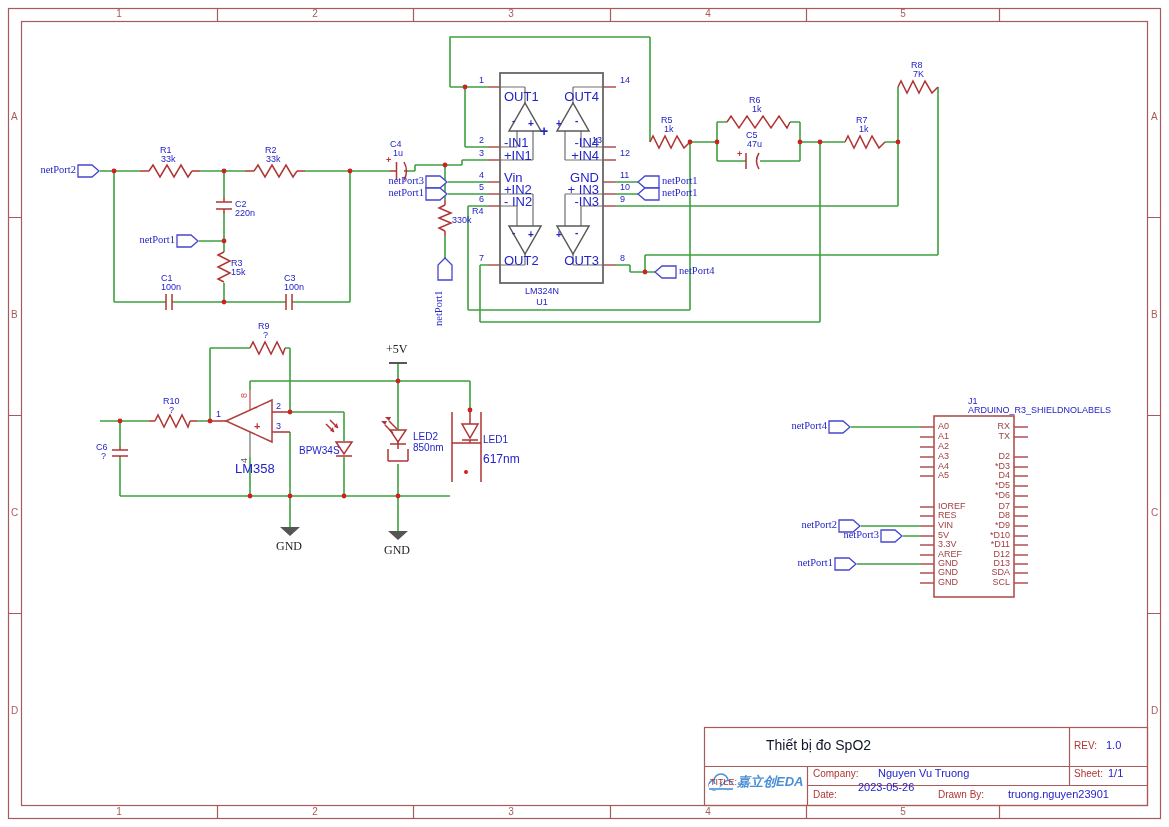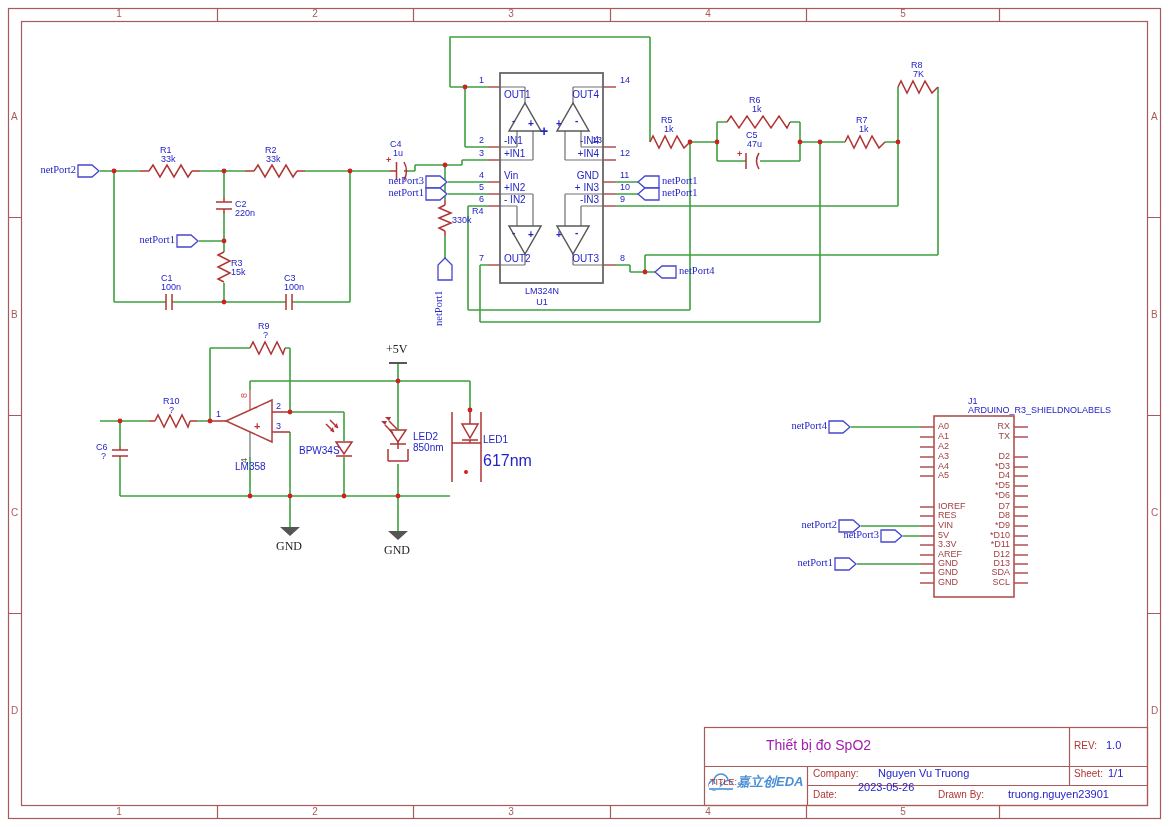--- a/index.html
+++ b/index.html
@@ -1,36 +1,36 @@
 <!DOCTYPE html>
 <html><head>
 <meta charset="utf-8">
 <style>
   html,body{margin:0;padding:0;background:#fff;}
   #sheet{position:relative;width:1169px;height:827px;background:#ffffff;overflow:hidden;
          font-family:"Liberation Sans",sans-serif;}
   #gfx{position:absolute;left:0;top:0;}
   .t{position:absolute;white-space:pre;line-height:1;}
   .comp{color:#2323c8;font-size:9px;}
-  .pinname{color:#2323c8;font-size:10px;}
+  .pinname{color:#2323c8;font-size:13px;}
   .pinnum{color:#2323c8;font-size:9px;}
   .jpin{color:#a04040;font-size:9px;}
   .port{color:#2323c8;font-size:10.5px;font-family:"Liberation Serif",serif;}
   .pwr{color:#222;font-size:12px;font-family:"Liberation Serif",serif;}
   .frame-label{color:#a85a5a;font-size:10px;}
   .tb-label{color:#b03434;font-size:10px;}
   .tb-small{color:#b03434;font-size:9px;}
   .tb-val{color:#2323c8;font-size:11px;}
   .sign{color:#2323c8;font-size:10px;font-weight:bold;}
   .rsign{color:#c03030;font-size:11px;font-weight:bold;}
   .ctr{text-align:center;}
   .rgt{text-align:right;}
   .rot{transform:rotate(-90deg);transform-origin:0 0;}
   .logo-text{color:#4a8fd6;font-size:13px;font-weight:bold;font-style:italic;}
-  .title-main{color:#a21caf;font-size:14px;}
+  .title-main{color:#0f172a;font-size:14px;}
 </style>
 </head>
 <body>
 
 <div id="sheet">
 
 <svg id="gfx" width="1169" height="827" viewBox="0 0 1169 827">
 
   <g stroke="#a85a5a" stroke-width="1.2" fill="none">
     <rect x="8.5" y="8.5" width="1152" height="810"></rect>
@@ -322,21 +322,21 @@
 <span class="t pinnum" style="left:276px;top:422px;">3</span>
 <span class="t rot" style="left:240px;top:398px;color:#d05050;font-size:9px;">8</span>
 <span class="t rot" style="left:240px;top:463px;color:#555;font-size:9px;">4</span>
 <span class="t rsign" style="left:254px;top:401px;">-</span>
 <span class="t rsign" style="left:254px;top:421px;">+</span>
 
 <span class="t comp" style="left:299px;top:446px;font-size:10px;">BPW34S</span>
 <span class="t comp" style="left:413px;top:432px;font-size:10px;">LED2</span>
 <span class="t comp" style="left:413px;top:443px;font-size:10px;">850nm</span>
 <span class="t comp" style="left:483px;top:435px;font-size:10px;">LED1</span>
-<span class="t comp" style="left:483px;top:453px;font-size:16px;">617nm</span>
+<span class="t comp" style="left:483px;top:453px;font-size:12px;">617nm</span>
 <span class="t pwr" style="left:386px;top:343px;">+5V</span>
 <span class="t pwr" style="left:276px;top:540px;">GND</span>
 <span class="t pwr" style="left:384px;top:544px;">GND</span>
 
 <span class="t port rgt" style="left:30px;top:165px;width:46px;">netPort2</span>
 <span class="t port rgt" style="left:129px;top:235px;width:46px;">netPort1</span>
 <span class="t port rgt" style="left:378px;top:176px;width:46px;">netPort3</span>
 <span class="t port rgt" style="left:378px;top:188px;width:46px;">netPort1</span>
 <span class="t port rot" style="left:434px;top:326px;">netPort1</span>
 <span class="t port" style="left:662px;top:176px;">netPort1</span>

